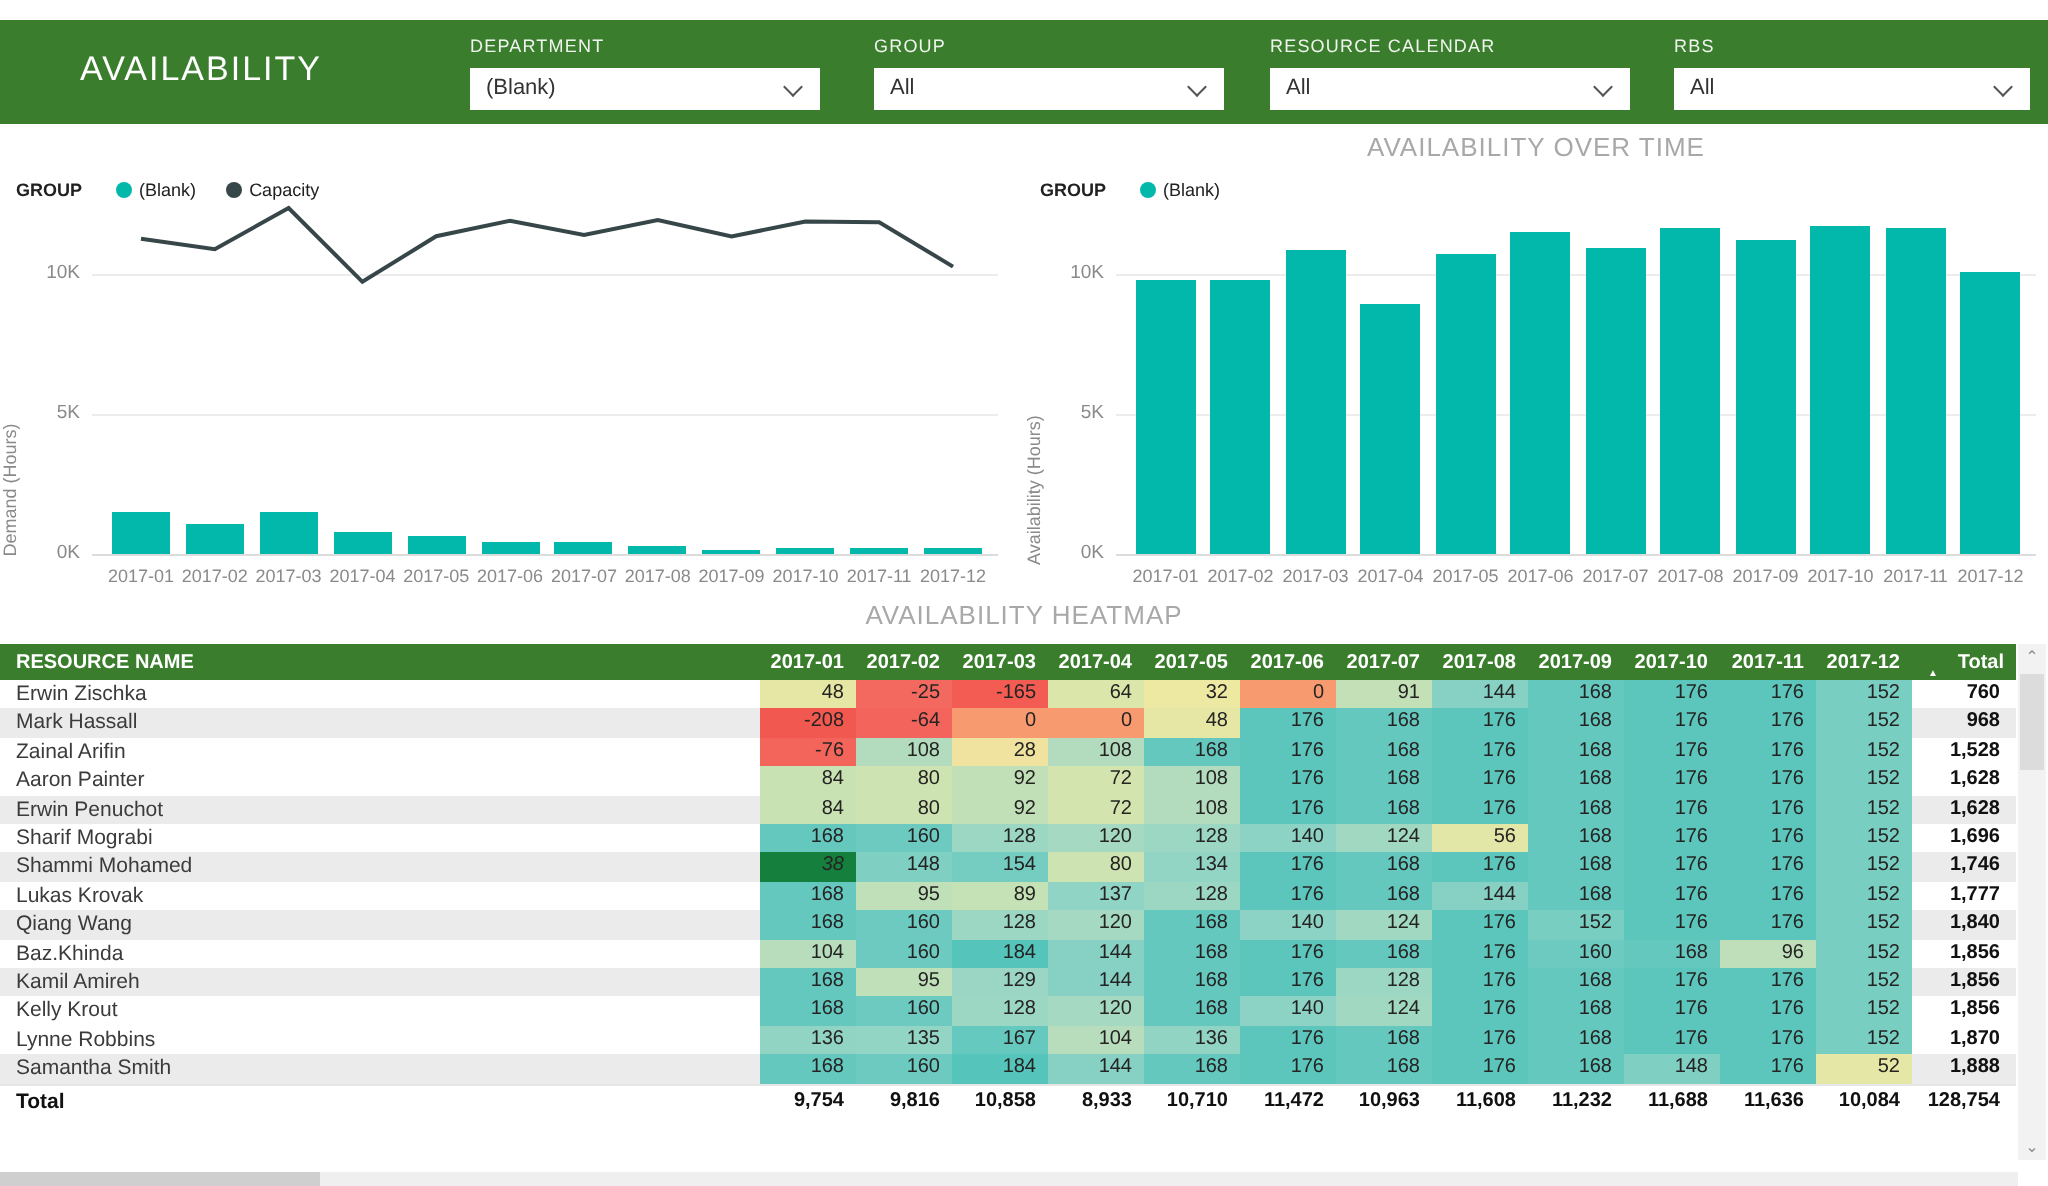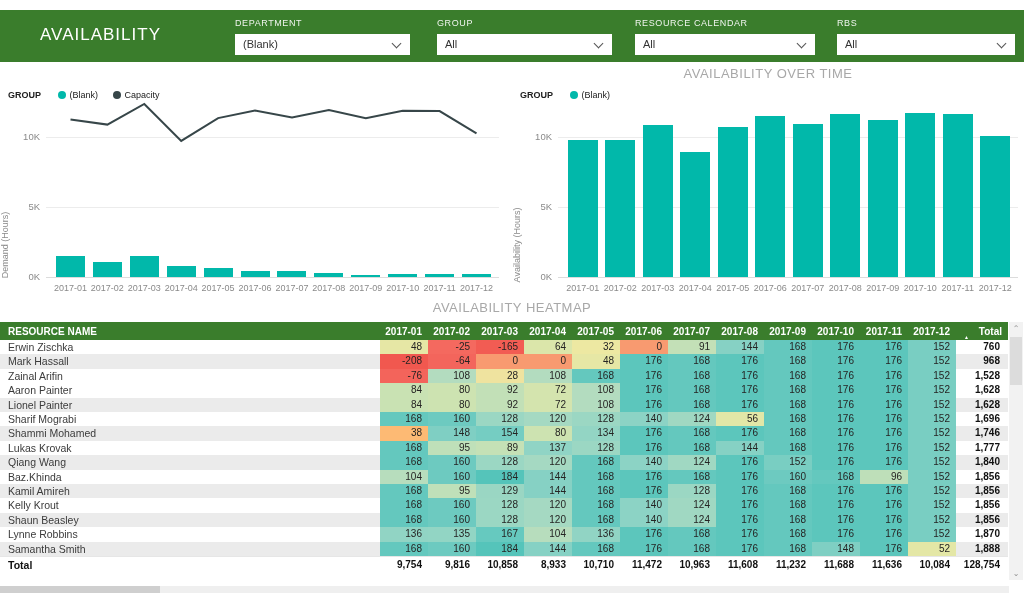--- a/index.html
+++ b/index.html
@@ -272,21 +272,21 @@
             <td style="background: rgb(92, 198, 188);">176</td>
             <td style="background: rgb(100, 200, 190);">168</td>
             <td style="background: rgb(92, 198, 188);">176</td>
             <td style="background: rgb(100, 200, 190);">168</td>
             <td style="background: rgb(92, 198, 188);">176</td>
             <td style="background: rgb(92, 198, 188);">176</td>
             <td style="background: rgb(121, 206, 194);">152</td>
             <td class="totalcol">1,628</td>
           </tr>
           <tr class="alt">
-            <td class="namecol">Lionel Painter</td>
+            <td class="namecol">Erwin Penuchot</td>
             <td style="background: rgb(201, 226, 179);">84</td>
             <td style="background: rgb(205, 227, 177);">80</td>
             <td style="background: rgb(194, 224, 183);">92</td>
             <td style="background: rgb(212, 228, 174);">72</td>
             <td style="background: rgb(179, 220, 191);">108</td>
             <td style="background: rgb(92, 198, 188);">176</td>
             <td style="background: rgb(100, 200, 190);">168</td>
             <td style="background: rgb(92, 198, 188);">176</td>
             <td style="background: rgb(100, 200, 190);">168</td>
             <td style="background: rgb(92, 198, 188);">176</td>
@@ -305,21 +305,21 @@
             <td style="background: rgb(160, 216, 194);">124</td>
             <td style="background: rgb(226, 231, 167);">56</td>
             <td style="background: rgb(100, 200, 190);">168</td>
             <td style="background: rgb(92, 198, 188);">176</td>
             <td style="background: rgb(92, 198, 188);">176</td>
             <td style="background: rgb(121, 206, 194);">152</td>
             <td class="totalcol">1,696</td>
           </tr>
           <tr class="alt">
             <td class="namecol">Shammi Mohamed</td>
-            <td style="background: #fdba74;">38</td>
+            <td style="background: #15803d; font-style: italic;">38</td>
             <td style="background: rgb(127, 207, 195);">148</td>
             <td style="background: rgb(117, 205, 194);">154</td>
             <td style="background: rgb(205, 227, 177);">80</td>
             <td style="background: rgb(147, 213, 196);">134</td>
             <td style="background: rgb(92, 198, 188);">176</td>
             <td style="background: rgb(100, 200, 190);">168</td>
             <td style="background: rgb(92, 198, 188);">176</td>
             <td style="background: rgb(100, 200, 190);">168</td>
             <td style="background: rgb(92, 198, 188);">176</td>
             <td style="background: rgb(92, 198, 188);">176</td>
@@ -385,36 +385,20 @@
             <td style="background: rgb(155, 215, 195);">128</td>
             <td style="background: rgb(92, 198, 188);">176</td>
             <td style="background: rgb(100, 200, 190);">168</td>
             <td style="background: rgb(92, 198, 188);">176</td>
             <td style="background: rgb(92, 198, 188);">176</td>
             <td style="background: rgb(121, 206, 194);">152</td>
             <td class="totalcol">1,856</td>
           </tr>
           <tr>
             <td class="namecol">Kelly Krout</td>
-            <td style="background: rgb(100, 200, 190);">168</td>
-            <td style="background: rgb(109, 202, 192);">160</td>
-            <td style="background: rgb(155, 215, 195);">128</td>
-            <td style="background: rgb(165, 217, 194);">120</td>
-            <td style="background: rgb(100, 200, 190);">168</td>
-            <td style="background: rgb(140, 211, 197);">140</td>
-            <td style="background: rgb(160, 216, 194);">124</td>
-            <td style="background: rgb(92, 198, 188);">176</td>
-            <td style="background: rgb(100, 200, 190);">168</td>
-            <td style="background: rgb(92, 198, 188);">176</td>
-            <td style="background: rgb(92, 198, 188);">176</td>
-            <td style="background: rgb(121, 206, 194);">152</td>
-            <td class="totalcol">1,856</td>
-          </tr>
-          <tr class="alt">
-            <td class="namecol">Shaun Beasley</td>
             <td style="background: rgb(100, 200, 190);">168</td>
             <td style="background: rgb(109, 202, 192);">160</td>
             <td style="background: rgb(155, 215, 195);">128</td>
             <td style="background: rgb(165, 217, 194);">120</td>
             <td style="background: rgb(100, 200, 190);">168</td>
             <td style="background: rgb(140, 211, 197);">140</td>
             <td style="background: rgb(160, 216, 194);">124</td>
             <td style="background: rgb(92, 198, 188);">176</td>
             <td style="background: rgb(100, 200, 190);">168</td>
             <td style="background: rgb(92, 198, 188);">176</td>

